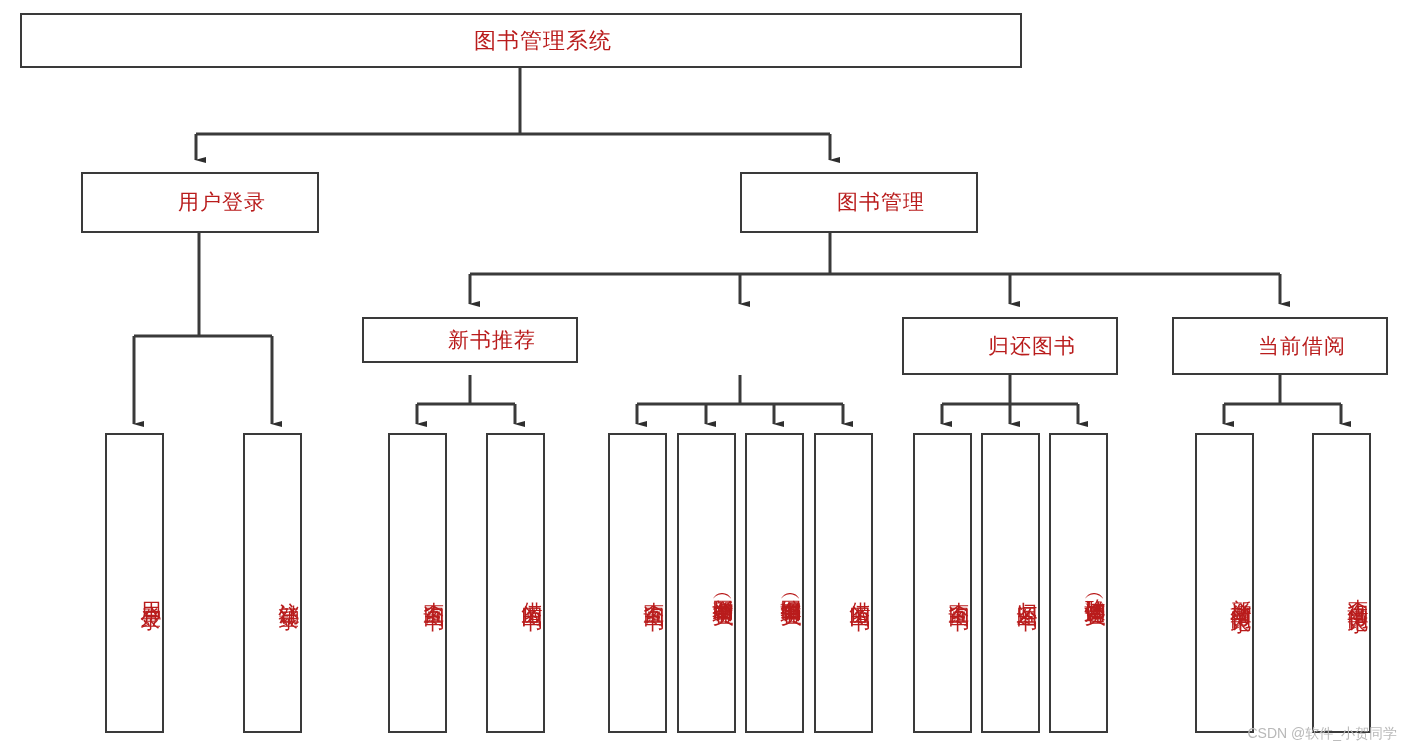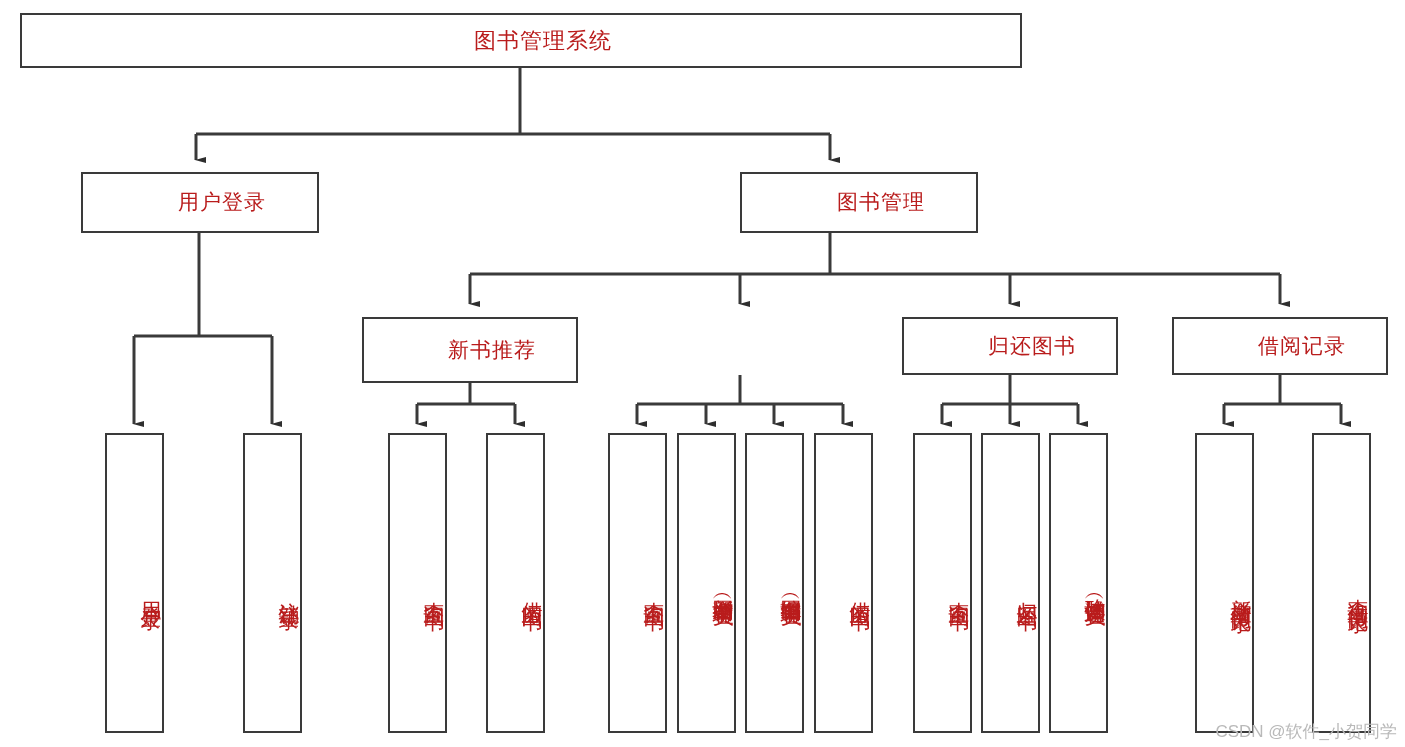--- a/index.html
+++ b/index.html
@@ -58,21 +58,21 @@
     white-space: nowrap;
   }
   .node.leaf.tall-text {
     padding-top: 6px;
     letter-spacing: 1px;
   }
   .watermark {
     position: absolute;
     right: 8px;
     bottom: 4px;
-    font-size: 17px;
+    font-size: 14px;
     color: #b9b9b9;
     white-space: nowrap;
     z-index: 3;
     font-family: "Liberation Sans", "DejaVu Sans", sans-serif;
   }
 </style>
 </head>
 <body>
 
 <div id="diagram-root">
@@ -131,28 +131,28 @@
     <span>图书管理系统</span>
   </div>
 
   <div class="node node-h" style="left:81px; top:172px; width:238px; height:61px;">
     <span>用户登录</span>
   </div>
   <div class="node node-h" style="left:710px; top:172px; width:238px; height:61px;margin-left:30px;">
     <span>图书管理</span>
   </div>
 
-  <div class="node node-h" style="left:362px; top:317px; width:216px; height:66px;">
+  <div class="node node-h" style="left:362px; top:317px; width:216px; height:46px;">
     <span>新书推荐</span>
   </div>
   <div class="node node-h" style="left:902px; top:317px; width:216px; height:58px;">
     <span>归还图书</span>
   </div>
   <div class="node node-h" style="left:1172px; top:317px; width:216px; height:58px;">
-    <span>借阅记录</span>
+    <span>当前借阅</span>
   </div>
 
   <div class="node leaf" style="left:105px; top:433px; width:59px; height:300px;">
     <span>用户登录</span>
   </div>
   <div class="node leaf" style="left:243px; top:433px; width:59px; height:300px;">
     <span>注销登录</span>
   </div>
 
   <div class="node leaf" style="left:388px; top:433px; width:59px; height:300px;">

